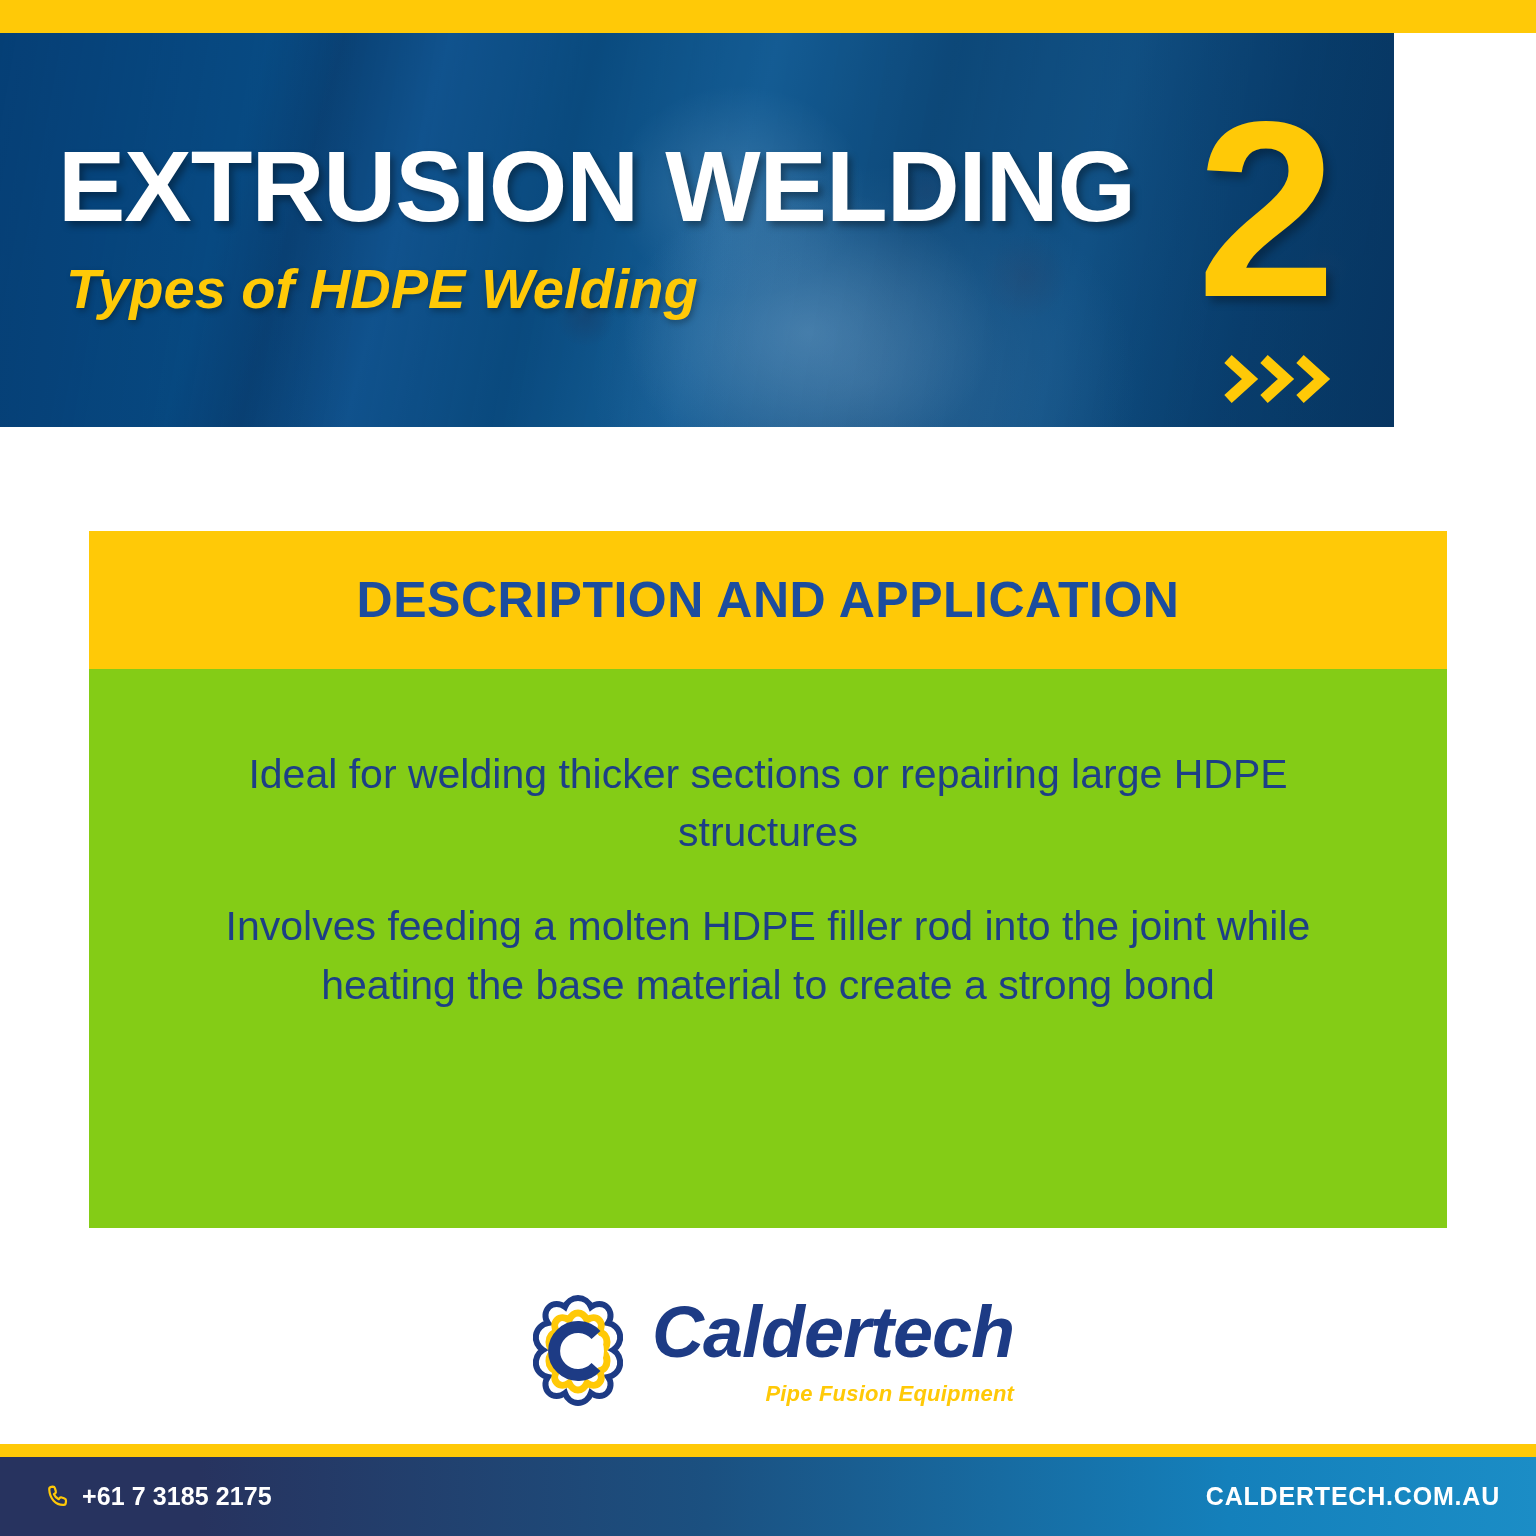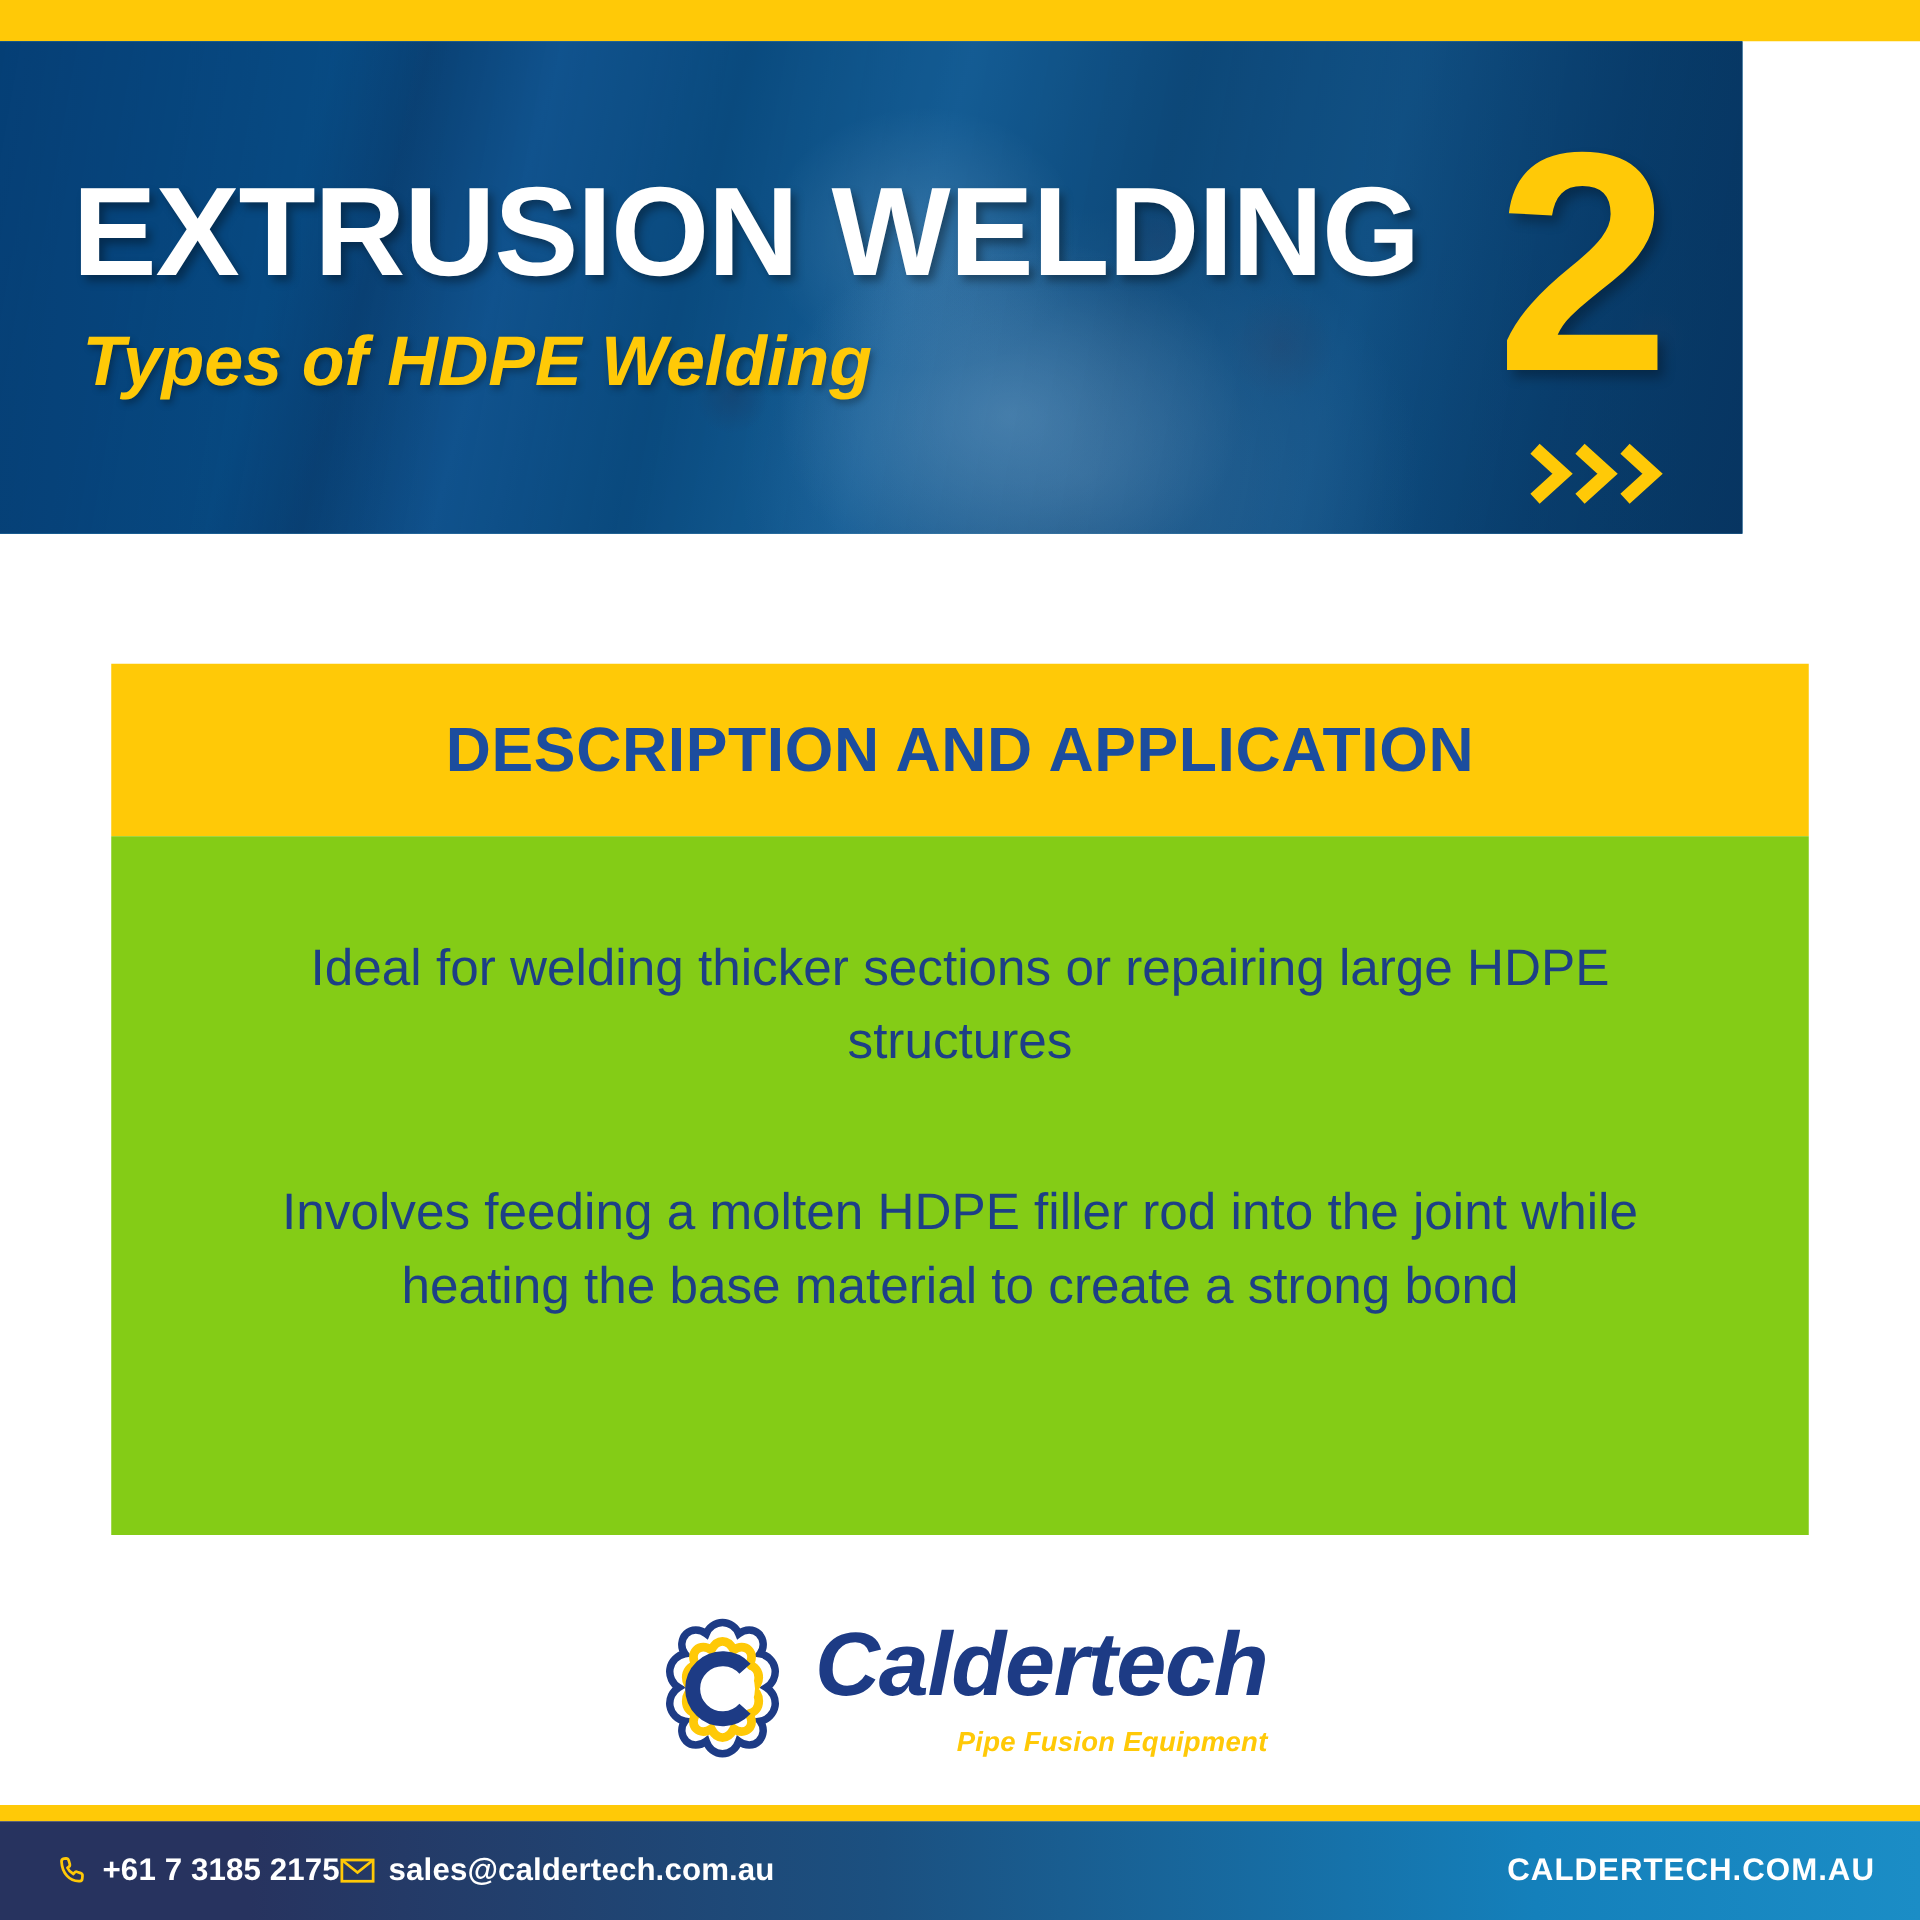--- a/index.html
+++ b/index.html
@@ -137,21 +137,21 @@
   }
   .body-para {
     font-size: 41px;
     line-height: 1.42;
     color: #1d3f86;
     text-align: center;
     margin: 0 auto;
     max-width: 1090px;
   }
   .body-para + .body-para {
-    margin-top: 79px;
+    margin-top: 36px;
   }
 
   
   .logo-row {
     position: absolute;
     left: 0;
     top: 1292px;
     width: 1536px;
     display: flex;
     align-items: center;
@@ -317,26 +317,17 @@
 
     <div class="footer-item">
       <span>
         <svg class="icon-svg" viewBox="0 0 24 24" width="25" height="25" aria-hidden="true">
           <path d="M6.6 2.6c1 0 1.7.6 2 1.6l.8 2.6c.3 1 0 1.8-.8 2.3l-1 .7c.9 2 2.5 3.7 4.6 4.8l.8-1c.6-.8 1.4-1 2.3-.6l2.5.9c1 .4 1.5 1.2 1.4 2.2l-.2 2c-.1 1.2-1 2-2.2 1.9C9.4 20.3 3.5 14 3.1 5.1 3 3.9 3.8 3 5 2.8l1.6-.2z" fill="none" stroke="#ffc907" stroke-width="2.1" stroke-linejoin="round"></path>
         </svg>
       </span>
       <span class="footer-item-text">+61 7 3185 2175</span>
     </div>
 
-    <div class="footer-item">
-      <span>
-        <svg class="icon-svg" viewBox="0 0 28 20" width="28" height="21" aria-hidden="true">
-          <rect x="1.5" y="1.5" width="25" height="17" fill="none" stroke="#ffc907" stroke-width="2.2"></rect>
-          <polyline points="1.5,1.5 14,11.5 26.5,1.5" fill="none" stroke="#ffc907" stroke-width="2.2"></polyline>
-        </svg>
-      </span>
-      <span class="footer-item-text">sales@caldertech.com.au</span>
-    </div>
 
   </div>
   <div class="footer-spacer"></div>
   <div class="footer-site">CALDERTECH.COM.AU</div>
 </div>
 
 </body></html>

